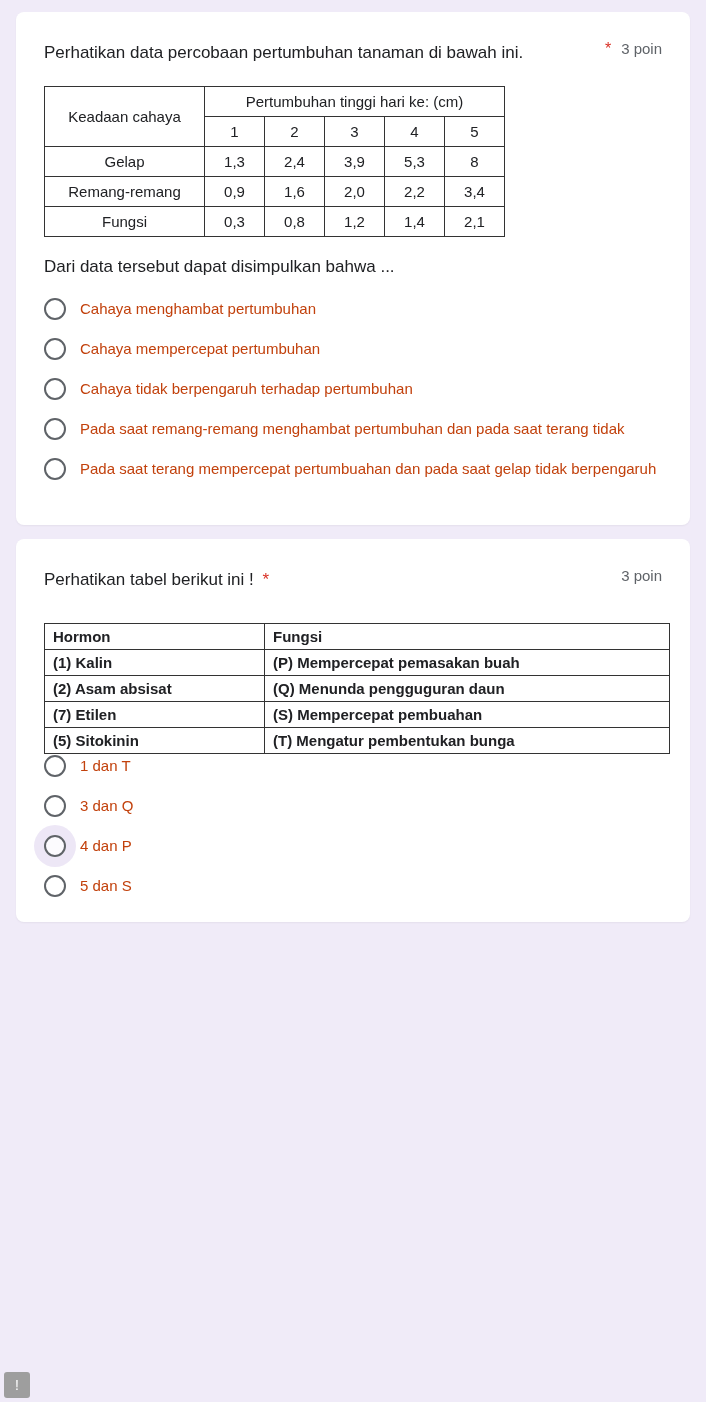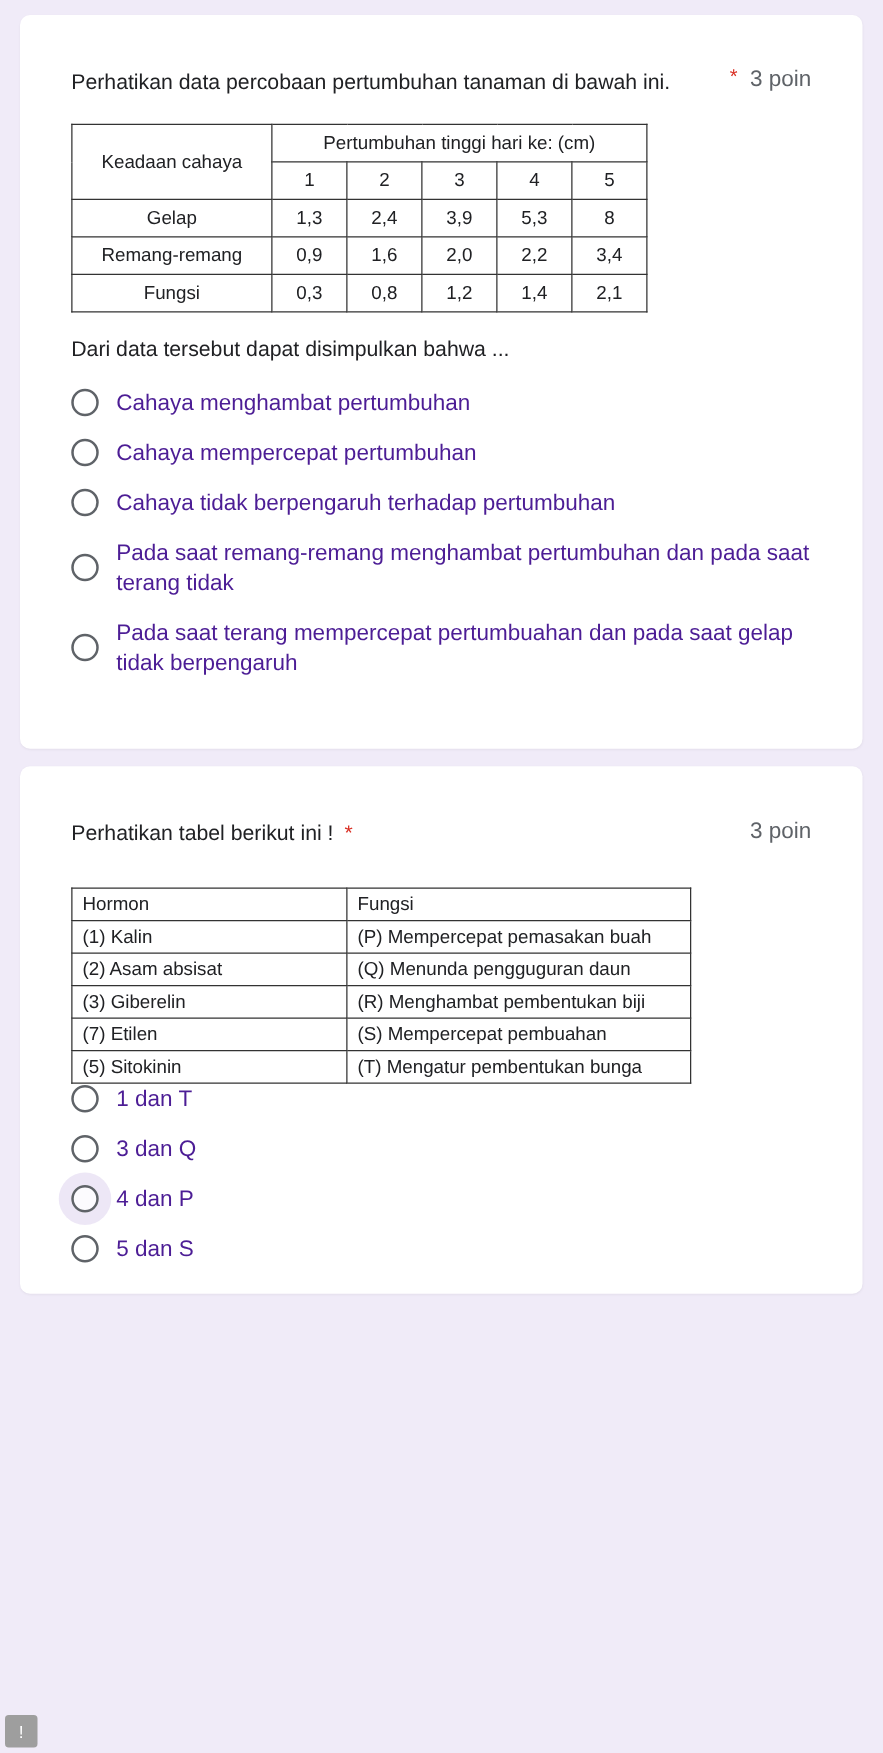--- a/index.html
+++ b/index.html
@@ -6,38 +6,38 @@
   body {
     background: #f0ebf8;
     font-family: Arial, Roboto, sans-serif;
     color: #202124;
     width: 706px;
     padding: 12px 16px 0 16px;
   }
   .card {
     background: #fff;
     border-radius: 8px;
-    padding: 41px;
+    padding: 28px;
     margin-bottom: 14px;
     box-shadow: 0 1px 2px rgba(0,0,0,0.05);
   }
   .q-header {
     display: flex;
     align-items: flex-start;
     justify-content: space-between;
     margin-bottom: 20px;
   }
   .q-title {
     font-size: 17px;
     line-height: 26px;
     color: #202124;
     flex: 1;
   }
   .req-star { color: #d93025; margin-left: 4px; }
-  .points { color: #5f6368; font-size: 18px; margin-left: 10px; white-space: nowrap; }
+  .points { color: #5f6368; font-size: 15px; margin-left: 10px; white-space: nowrap; }
   .table-wrap { margin: 10px 0 20px 0; }
   table.data1 {
     border-collapse: collapse;
     font-size: 15px;
   }
   table.data1 th, table.data1 td {
     border: 1px solid #333;
     padding: 6px 10px;
     text-align: center;
   }
@@ -59,30 +59,31 @@
     height: 22px;
     border: 2px solid #5f6368;
     border-radius: 50%;
     flex-shrink: 0;
   }
   .radio.focus {
     box-shadow: 0 0 0 10px rgba(103,58,183,0.12);
     background: rgba(103,58,183,0.02);
   }
   .option-label {
-    font-size: 18px;
+    font-size: 15px;
     line-height: 24px;
-    color: #4c1d95;
+    color: #c2410c;
   }
   
   table.data2 {
     border-collapse: collapse;
-    width: 496px;
+    width: 626px;
     font-size: 15px;
     margin-top: 30px;
+    font-weight: bold;
   }
   table.data2 td {
     border: 1px solid #333;
     padding: 4px 8px;
   }
   .caption2 {
     font-size: 15px;
     margin-top: 2px;
     margin-bottom: 20px;
   }
@@ -203,24 +204,20 @@
       <tbody id="t2-body">
         <tr>
           <td>(1) Kalin</td>
           <td>(P)  Mempercepat pemasakan buah</td>
         </tr>
         <tr>
           <td>(2) Asam absisat</td>
           <td>(Q)  Menunda pengguguran daun</td>
         </tr>
         <tr>
-          <td>(3) Giberelin</td>
-          <td>(R)  Menghambat pembentukan biji</td>
-        </tr>
-        <tr>
           <td>(7) Etilen</td>
           <td>(S)  Mempercepat pembuahan</td>
         </tr>
         <tr>
           <td>(5) Sitokinin</td>
           <td>(T)  Mengatur pembentukan bunga</td>
         </tr>
       </tbody>
   </table>
 

